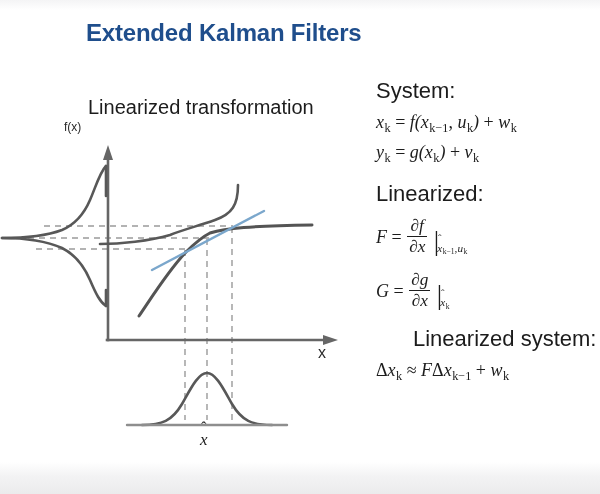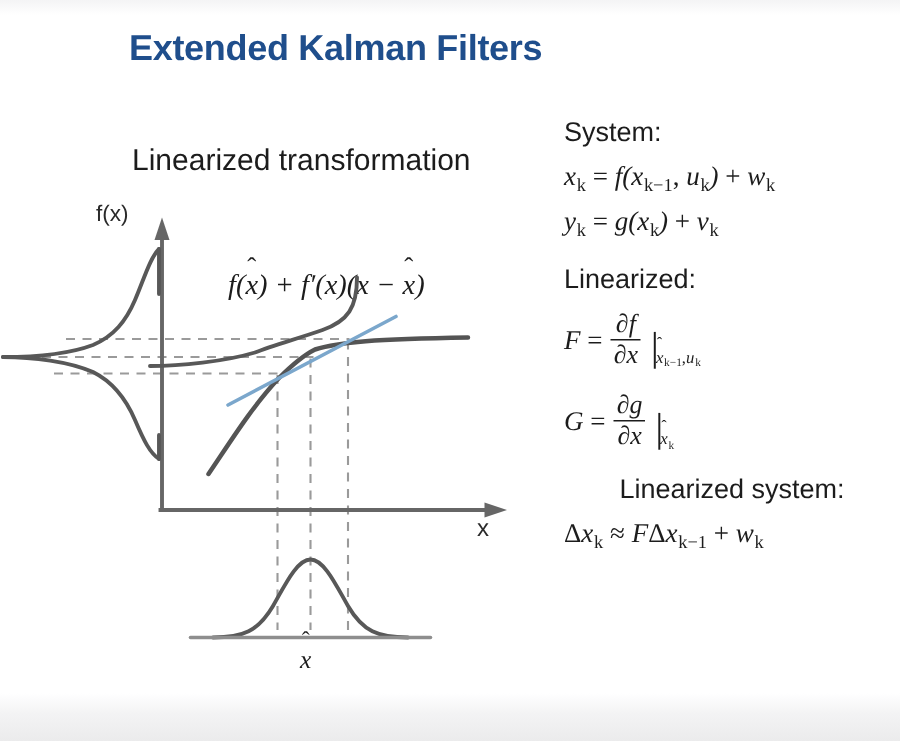--- a/index.html
+++ b/index.html
@@ -46,22 +46,22 @@
     left: 88px;
     top: 96px;
     font-size: 20px;
     font-weight: normal;
     color: #1c1c1c;
     white-space: nowrap;
   }
   #yaxis-label {
     position: absolute;
     left: 64px;
-    top: 134px;
-    font-size: 15px;
+    top: 120px;
+    font-size: 12px;
     color: #2a2a2a;
     white-space: nowrap;
   }
   #xaxis-label {
     position: absolute;
     left: 318px;
     top: 344px;
     font-size: 16px;
     color: #2a2a2a;
     white-space: nowrap;
@@ -92,21 +92,21 @@
   }
 
   
   #equations {
     position: absolute;
     left: 376px;
     top: 78px;
     width: 224px;
   }
   .eq-heading {
-    font-size: 18px;
+    font-size: 22px;
     color: #1c1c1c;
     margin: 0 0 6px 0;
     white-space: nowrap;
   }
   .eq-line {
     font-family: "Liberation Serif", serif;
     font-style: italic;
     font-size: 18px;
     color: #1c1c1c;
     white-space: nowrap;
@@ -174,26 +174,20 @@
 <div id="slide">
 
   <div id="slide-title">Extended Kalman Filters</div>
 
   <div id="diagram-heading">Linearized transformation</div>
 
   <div id="yaxis-label">f(x)</div>
 
   <div id="xaxis-label">x</div>
 
-  <div id="tangent-formula">
-    <span class="hat-wrap"><i>f</i>(<span class="hat-wrap"><span class="hat">̂</span><i>x</i></span>)</span>
-    <span class="up">+</span>
-    <i>f</i><span class="up">′</span>(<i>x</i>)(<i>x</i> <span class="up">−</span>
-    <span class="hat-wrap"><span class="hat">̂</span><i>x</i></span>)
-  </div>
 
   <div id="xhat-label">
     <span class="hat-wrap"><span class="hat">̂</span><i>x</i></span>
   </div>
 
   <svg id="plot-svg" width="600" height="494">
 
     <g stroke="#9a9a9a" stroke-width="1.4" stroke-dasharray="6,5" fill="none">
       <line x1="44" y1="226" x2="233" y2="226"></line>
       <line x1="6" y1="238" x2="209" y2="238"></line>

